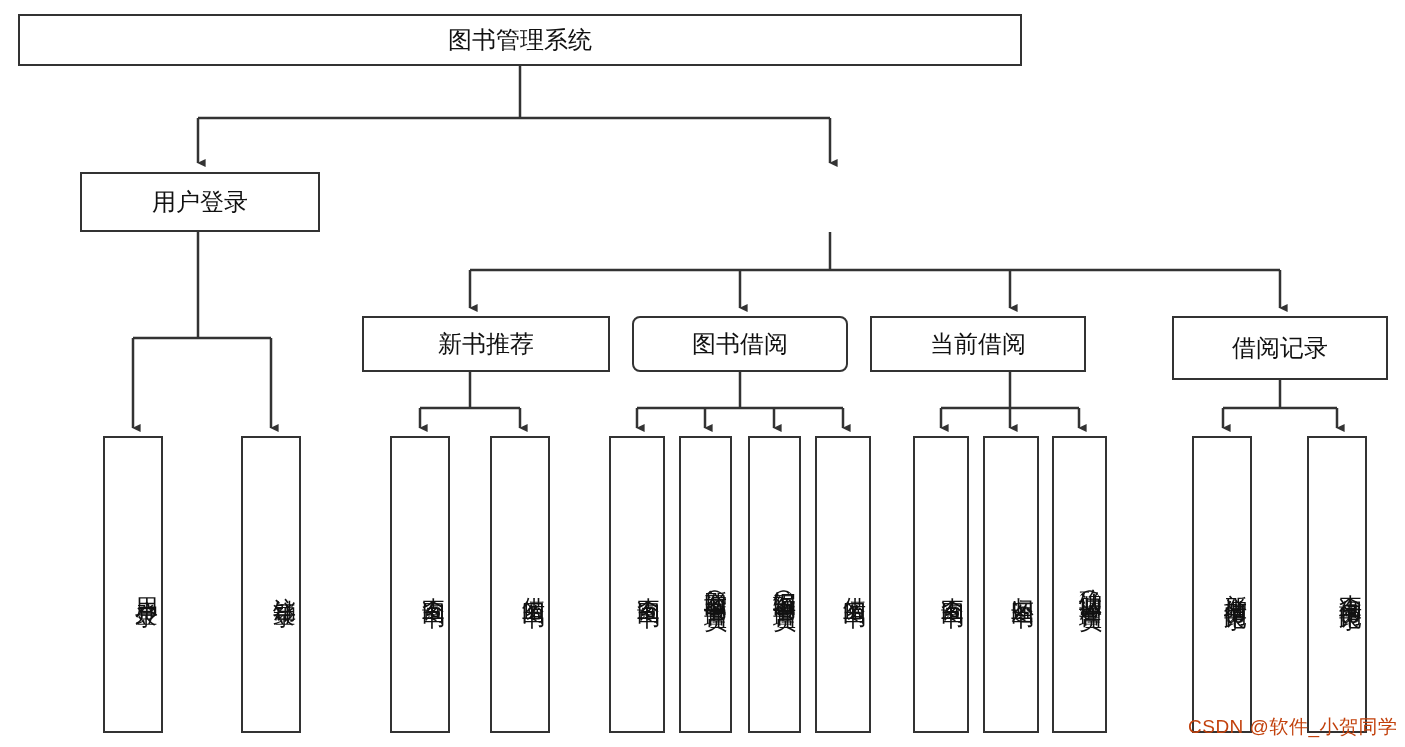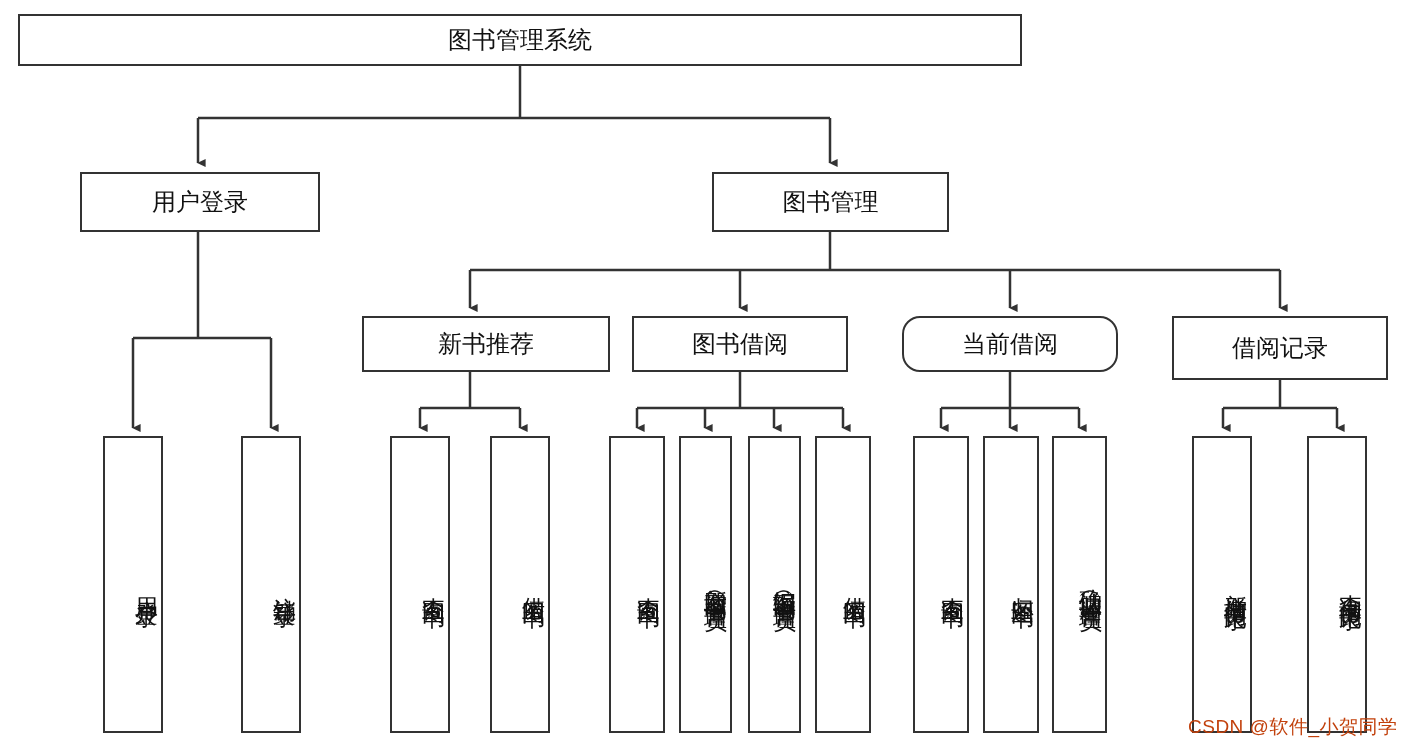--- a/index.html
+++ b/index.html
@@ -115,27 +115,26 @@
       <path d="M1223,408 L1337,408"></path>
       <path d="M1223,408 L1223,428" marker-end="url(#arrow)"></path>
       <path d="M1337,408 L1337,428" marker-end="url(#arrow)"></path>
     </g>
   </svg>
 
   <div class="node horizontal" style="left:18px; top:14px; width:1004px; height:52px;">图书管理系统</div>
 
   <div class="node horizontal" style="left:80px; top:172px; width:240px; height:60px;">用户登录</div>
 
-  <div class="node horizontal" style="left:712px; top:172px; width:237px; height:60px;">图书管理</div>
 
   <div class="node horizontal" style="left:362px; top:316px; width:248px; height:56px;">新书推荐</div>
 
-  <div class="node horizontal" style="left:632px; top:316px; width:216px; height:56px;">图书借阅</div>
+  <div class="node horizontal" style="left:632px; top:316px; width:216px; height:56px;border-radius:8px;">图书借阅</div>
 
-  <div class="node horizontal" style="left:902px; top:316px; width:216px; height:56px;border-radius:18px;">当前借阅</div>
+  <div class="node horizontal" style="left:870px; top:316px; width:216px; height:56px;">当前借阅</div>
 
   <div class="node horizontal" style="left:1172px; top:316px; width:216px; height:64px;">借阅记录</div>
 
   <div class="node vertical" style="left:103px; top:436px; width:60px; height:297px;">用户登录</div>
 
   <div class="node vertical" style="left:241px; top:436px; width:60px; height:297px;">注销登录</div>
 
   <div class="node vertical" style="left:390px; top:436px; width:60px; height:297px;">查询图书</div>
 
   <div class="node vertical" style="left:490px; top:436px; width:60px; height:297px;">借阅图书</div>

